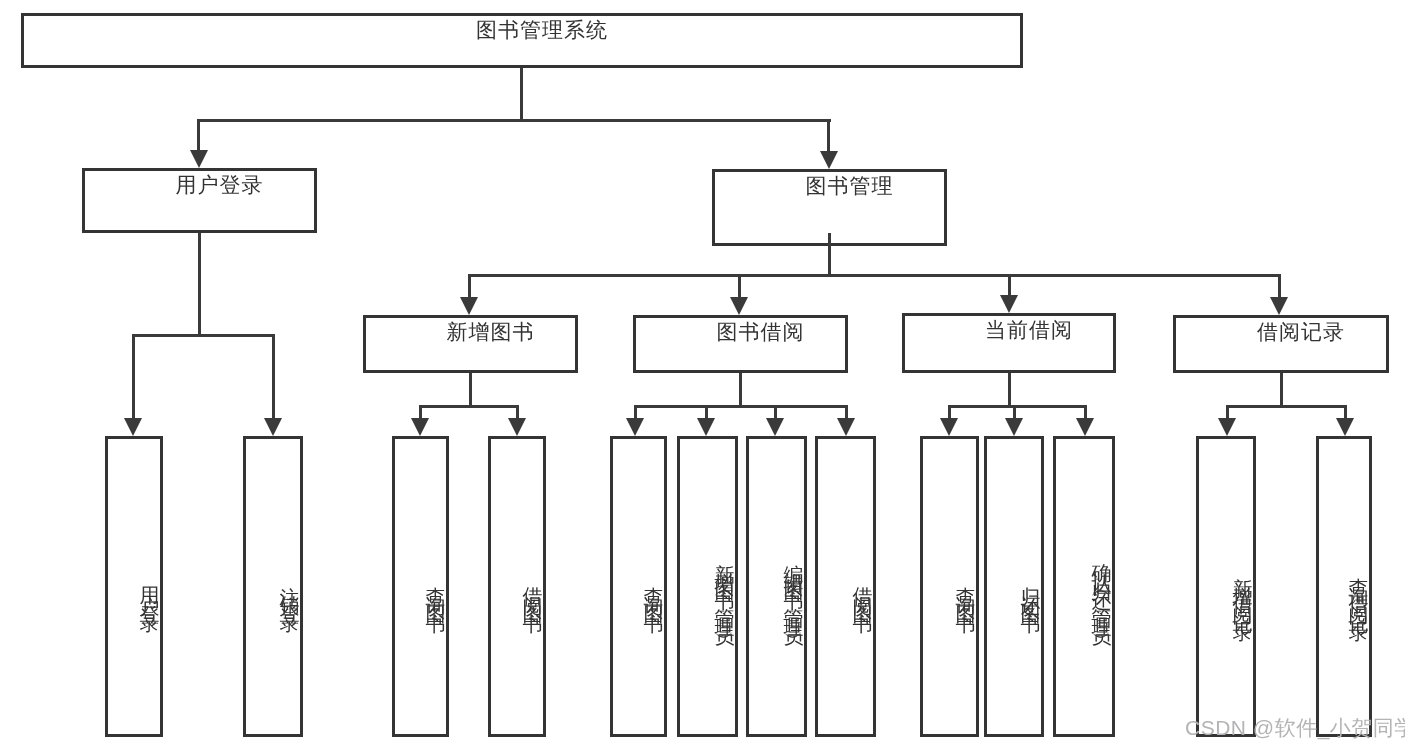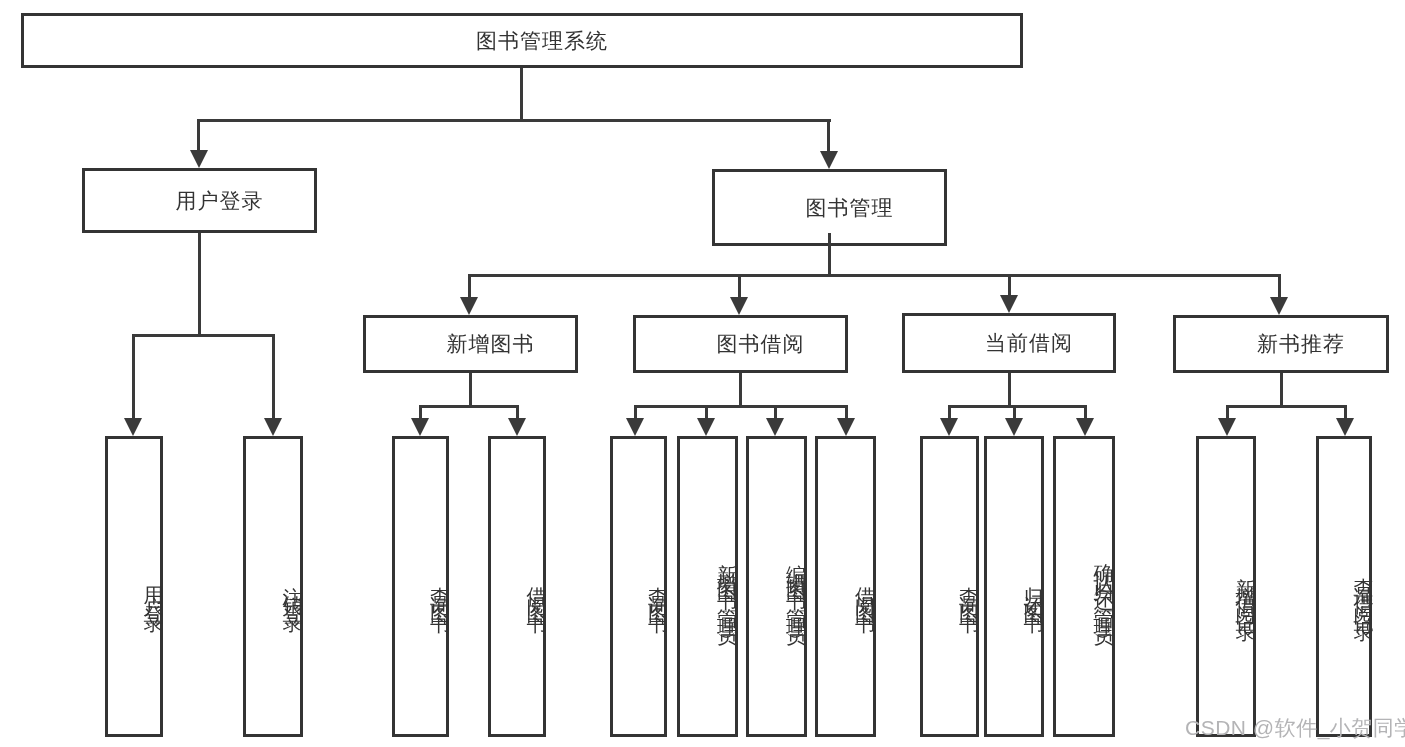--- a/index.html
+++ b/index.html
@@ -11,21 +11,21 @@
   }
   html,body{margin:0;padding:0;background:var(--background);}
   .canvas{
     position:relative;width:1405px;height:747px;background:var(--background);
     font-family:"Liberation Sans","DejaVu Sans",sans-serif;color:var(--text);
     overflow:hidden;
   }
   .box{
     position:absolute;box-sizing:border-box;background:#fff;
     border:3px solid var(--box_border);
-    display:flex;align-items:center;justify-content:center;padding-left:40px;
+    display:flex;justify-content:center;padding-left:40px;
   }
   .hbox{font-size:21px;letter-spacing:1px;white-space:nowrap;}
   .vbox{
     writing-mode:vertical-rl;text-orientation:mixed;
     font-size:20px;letter-spacing:9px;line-height:1;
     padding-top:4px;
   }
   .hline{position:absolute;height:3px;background:var(--line);}
   .vline{position:absolute;width:3px;background:var(--line);}
   .arrow{
@@ -89,21 +89,21 @@
   <div class="box hbox" style="left:363px;top:315px;width:215px;height:58px;">
     <span>新增图书</span>
   </div>
   <div class="box hbox" style="left:633px;top:315px;width:215px;height:58px;font-family:Liberation Mono, monospace;">
     <span>图书借阅</span>
   </div>
   <div class="box hbox" style="left:902px;top:313px;width:214px;height:60px;">
     <span>当前借阅</span>
   </div>
   <div class="box hbox" style="left:1173px;top:315px;width:216px;height:58px;">
-    <span>新书推荐</span>
+    <span>借阅记录</span>
   </div>
 
   <div>
     <div class="vline" style="left:469px;top:373px;height:35px;"></div>
     <div class="hline" style="left:419px;top:405px;width:100px;"></div>
     <div class="vline" style="left:419px;top:405px;height:17px;"></div>
     <div class="arrow" style="left:411px;top:418px;"></div>
     <div class="vline" style="left:516px;top:405px;height:17px;"></div>
     <div class="arrow" style="left:508px;top:418px;"></div>
   </div>

